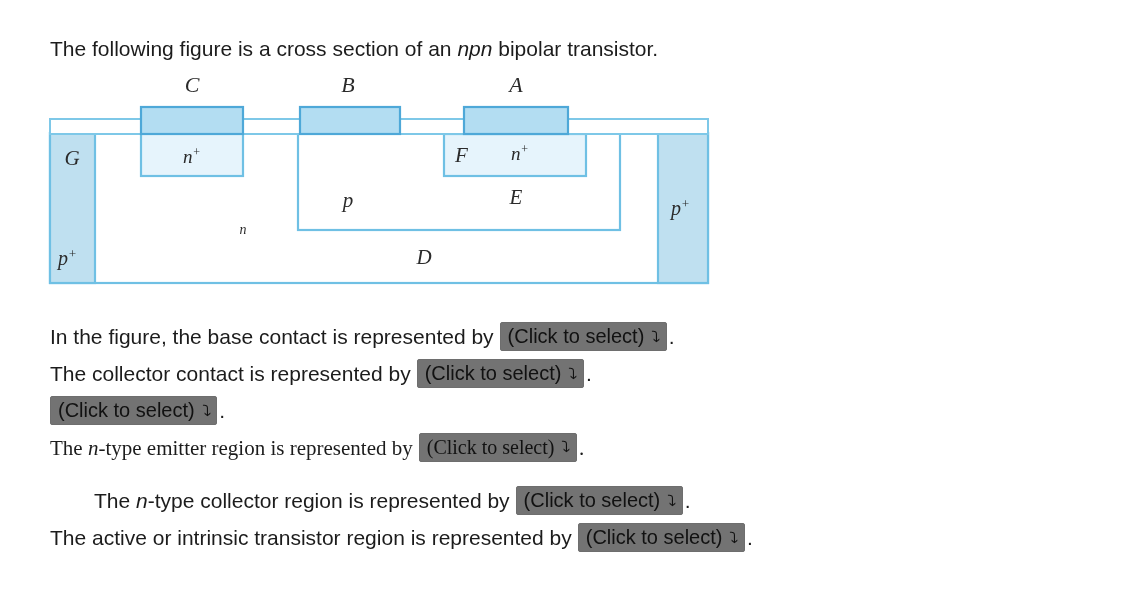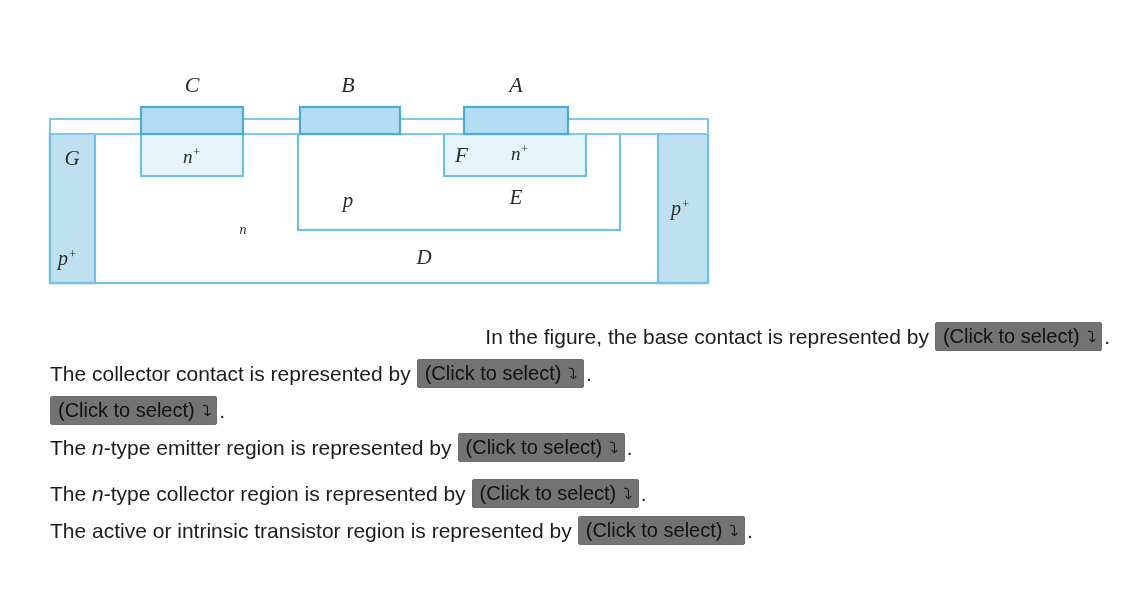--- a/index.html
+++ b/index.html
@@ -34,25 +34,25 @@
     position:absolute;left:50px;top:322px;
     width:1060px;
   }
   .qline{
     display:flex;align-items:center;
     font-size:21px;
     line-height:20px;
     white-space:nowrap;
     color:#1c1c1c;
   }
-  .qline.r1{margin-bottom:8px;justify-content:flex-end;}
+  .qline.r1{margin-bottom:8px;}
   .qline.r2{margin-bottom:8px;text-align:center;}
   .qline.r3{margin-bottom:8px;}
-  .qline.r4{margin-bottom:17px;}
-  .qline.r5{margin-bottom:8px;}
+  .qline.r4{margin-bottom:24px;font-family:Liberation Serif, serif;}
+  .qline.r5{margin-bottom:8px;margin-left:44px;}
   .qtext{margin-right:6px;}
   .qtext .ital{font-style:italic;}
   .period{margin-left:2px;}
 
   .select-box{
     display:inline-flex;align-items:center;justify-content:space-between;
     border:1px solid #6e6e6e;
     background:#737373;
     border-radius:2px;
     padding:2px 6px 3px 7px;
@@ -71,20 +71,21 @@
     color:#111;
   }
 
   
 </style>
 </head>
 <body>
 
 <div class="page">
 
+  <div class="intro"><span>The following figure is a cross section of an </span><span class="ital">npn</span><span> bipolar transistor.</span></div>
 
   <div class="figure">
     <svg class="fig-svg" width="760" height="310" viewBox="0 0 760 310">
 
       <rect x="50" y="133" width="658" height="150" fill="#ffffff" stroke="#6fc0e4" stroke-width="2.2"></rect>
 
       <rect x="50" y="133" width="45" height="150" fill="#bfe0f0" stroke="#6fc0e4" stroke-width="2.2"></rect>
 
       <rect x="658" y="133" width="50" height="150" fill="#bfe0f0" stroke="#6fc0e4" stroke-width="2.2"></rect>
 

